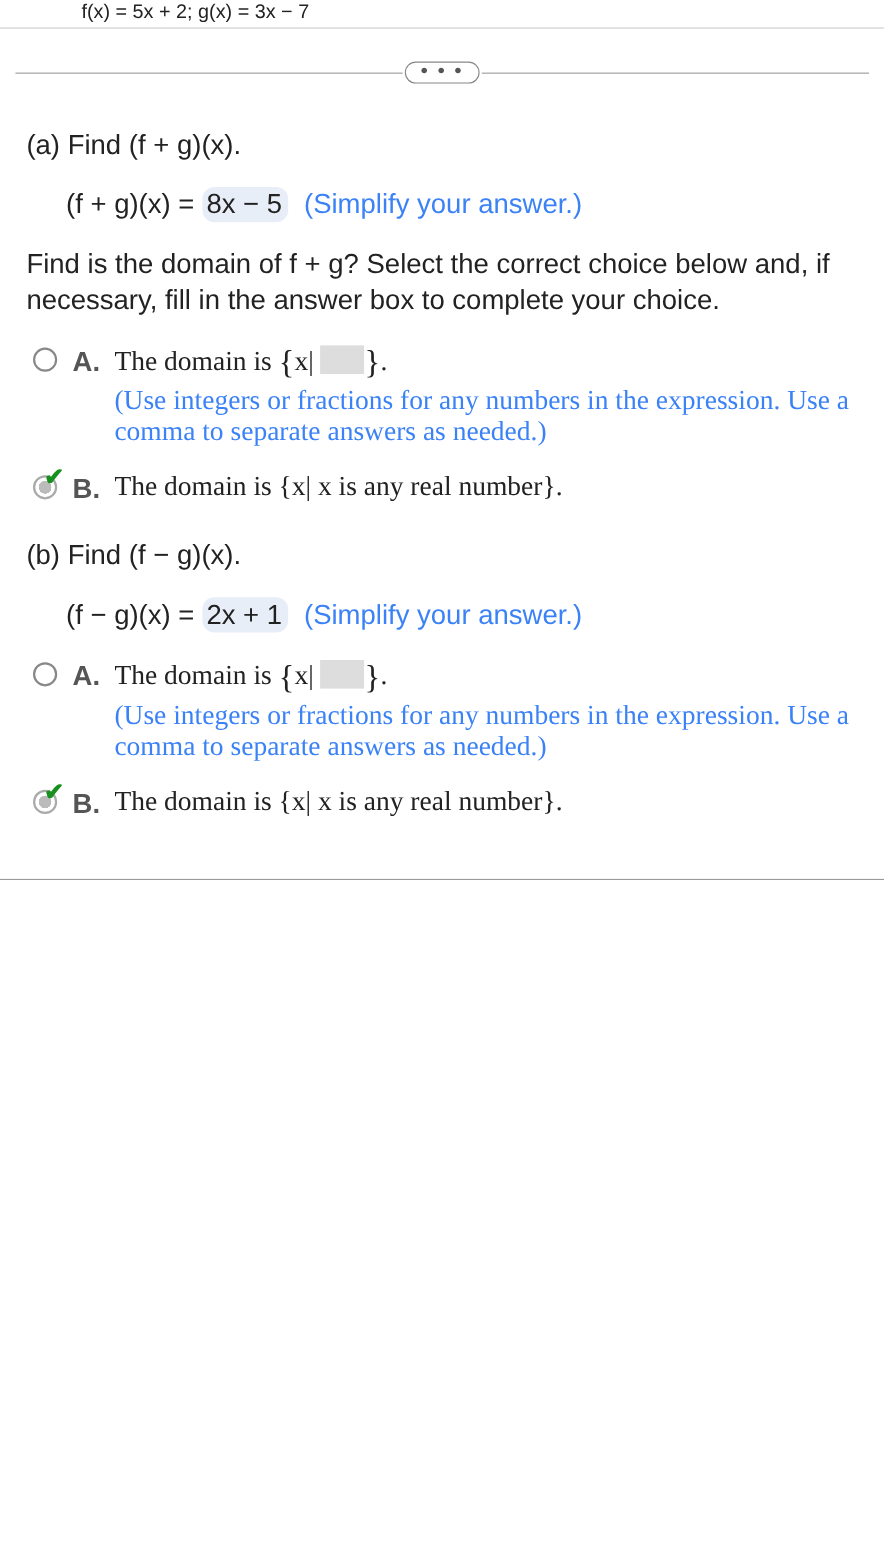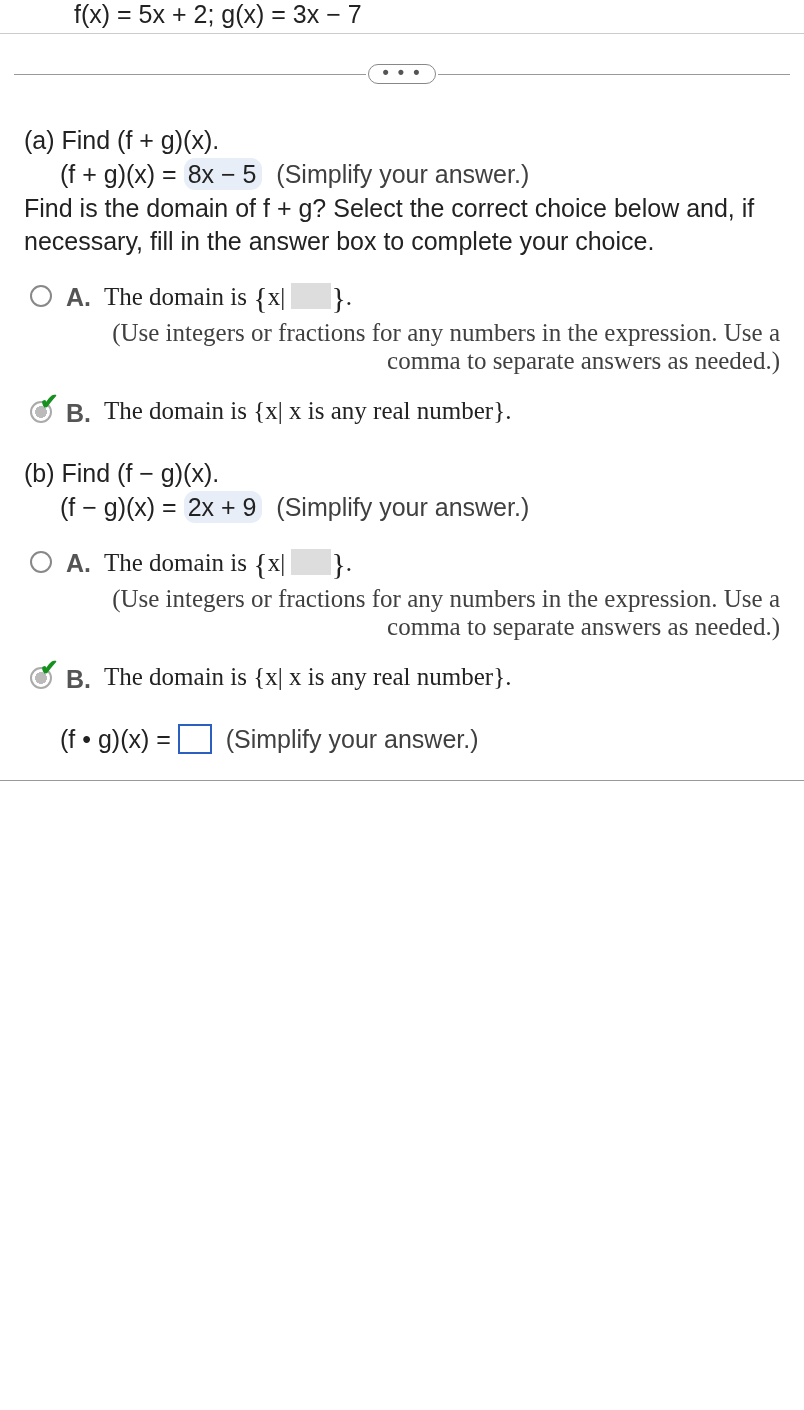--- a/index.html
+++ b/index.html
@@ -11,21 +11,21 @@
     color: #222;
     width: 804px;
     background: #fff;
   }
   .container {
     padding: 0 24px 24px 24px;
     border-bottom: 1px solid #999;
   }
   .header {
     padding: 0 0 0 52px;
-    font-size: 25px;
+    font-size: 18px;
     border-bottom: 1px solid #ccc;
     padding-bottom: 4px;
     margin: 0 -24px 0 -24px;
     padding-left: 74px;
   }
   .divider-wrap {
     display: flex;
     align-items: center;
     margin: 30px -24px 40px -24px;
     padding: 0 14px;
@@ -48,22 +48,22 @@
     min-width: 56px;
     text-align: center;
   }
   .section { margin-top: 28px; }
   .indent1 { margin-left: 36px; }
   .answer-hl {
     background: #e8eef7;
     padding: 2px 6px 2px 4px;
     border-radius: 11px;
   }
-  .instr-blue { color: #404040; text-align: right; }
-  p { margin: 0 0; line-height: 1.35; }
+  .instr-blue { color: #3b82f6; }
+  p { margin: 20px 0; line-height: 1.35; }
   .choice-row {
     display: flex;
     align-items: flex-start;
     margin-top: 22px;
     margin-left: 6px;
   }
   .radio-col {
     width: 36px;
     flex: none;
     padding-top: 3px;
@@ -159,21 +159,21 @@
       </div>
       <div class="letter-col">B.</div>
       <div class="choice-body">The domain is {x| x is any real number}.</div>
     </div>
   </div>
 
   <div class="section">
     <p>(b) Find (f − g)(x).</p>
     <p class="indent1 math">
       <span>(f − g)(x) = </span>
-      <span class="answer-hl">2x + 9</span>
+      <span class="answer-hl">2x + 1</span>
       &nbsp;<span class="instr-blue">(Simplify your answer.)</span>
     </p>
 
     <div class="choice-row">
       <div class="radio-col">
         <span class="radio-circle"></span>
       </div>
       <div class="letter-col">A.</div>
       <div class="choice-body">
         <span>The domain is </span>
@@ -186,20 +186,15 @@
       <div class="radio-col">
         <span class="radio-selected"></span>
         <span class="check-mark">✔</span>
       </div>
       <div class="letter-col">B.</div>
       <div class="choice-body">The domain is {x| x is any real number}.</div>
     </div>
   </div>
 
   <div class="section">
-    <p class="indent1 math">
-      <span>(f • g)(x) = </span>
-      <span class="inline-box-blue"></span>
-      &nbsp;<span class="instr-blue">(Simplify your answer.)</span>
-    </p>
   </div>
 
 </div>
 
 </body></html>

